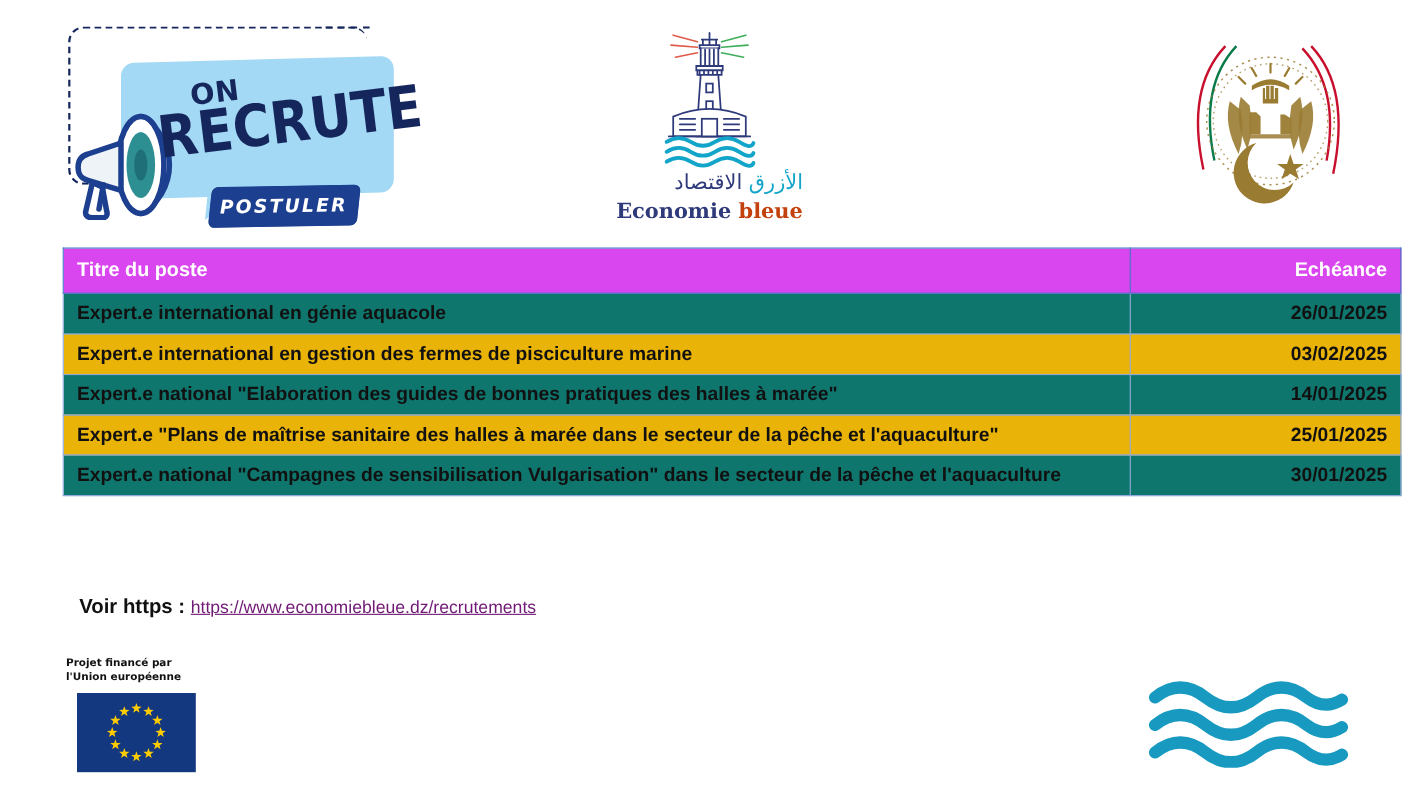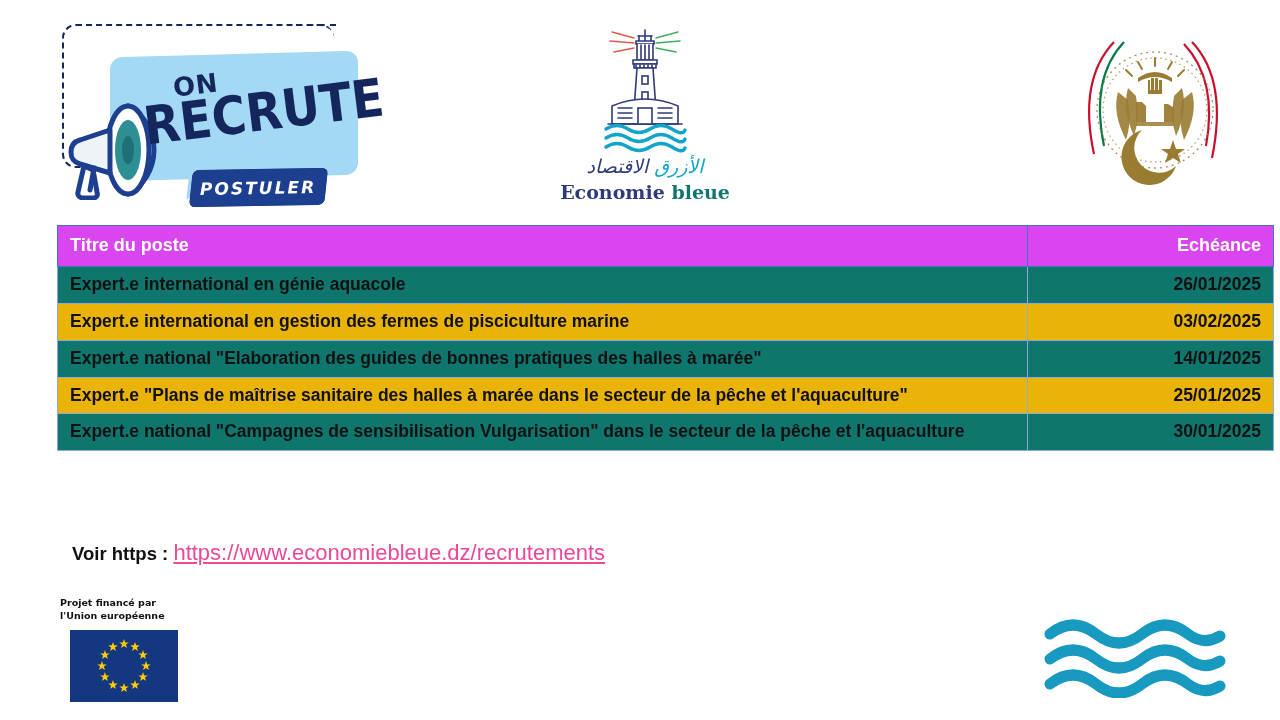--- a/index.html
+++ b/index.html
@@ -59,31 +59,31 @@
   }
   .postuler-badge span{
     transform:skewX(7deg);
     color:#ffffff;font-weight:bold;font-size:17px;letter-spacing:2px;
     font-family:"DejaVu Sans", sans-serif;font-style:italic;
   }
 
   
   .lighthouse-logo{position:absolute;left:560px;top:24px;width:170px;height:178px;}
   .lh-arabic{
-    position:absolute;left:0;top:131px;width:170px;text-align:center;
+    position:absolute;left:0;top:131px;width:170px;
     font-family:"DejaVu Sans", sans-serif;font-size:19px;color:#2e3a7a;
-    direction:rtl;white-space:nowrap;font-style:italic;
+    direction:rtl;white-space:nowrap;
   }
   .lh-arabic .cy{color:#12a5c9;}
   .lh-fr{
     position:absolute;left:0;top:157px;width:170px;text-align:center;
     font-family:"DejaVu Serif", serif;font-weight:bold;font-size:19px;color:#2e3a7a;
     white-space:nowrap;
   }
-  .lh-fr .cy{color:#0f766e;}
+  .lh-fr .cy{color:#c2410c;}
 
   
   .emblem{position:absolute;left:1072px;top:18px;width:166px;height:176px;}
 
   
   .jobs-table{
     position:absolute;left:57px;top:225px;width:1166px;
     border-collapse:collapse;
     table-layout:fixed;
   }
@@ -106,22 +106,22 @@
   tr.alt td{background:#0f766e;}
   tr.plain td{background:#eab308;}
 
   
   .link-line{
     position:absolute;left:72px;top:540px;
     font-size:18.5px;font-weight:bold;color:#111111;
     font-family:"Liberation Sans", sans-serif;
   }
   .link-line a{
-    color:#ec4899;text-decoration:underline;font-weight:normal;
-    font-size:22px;
+    color:#701a75;text-decoration:underline;font-weight:normal;
+    font-size:16px;
   }
 
   
   .eu-block{position:absolute;left:60px;top:597px;width:130px;}
   .eu-text{
     font-family:"DejaVu Sans", sans-serif;
     font-weight:bold;font-size:9.5px;color:#111111;line-height:1.35;
     text-align:justify;width:122px;
   }
   .eu-flag{

